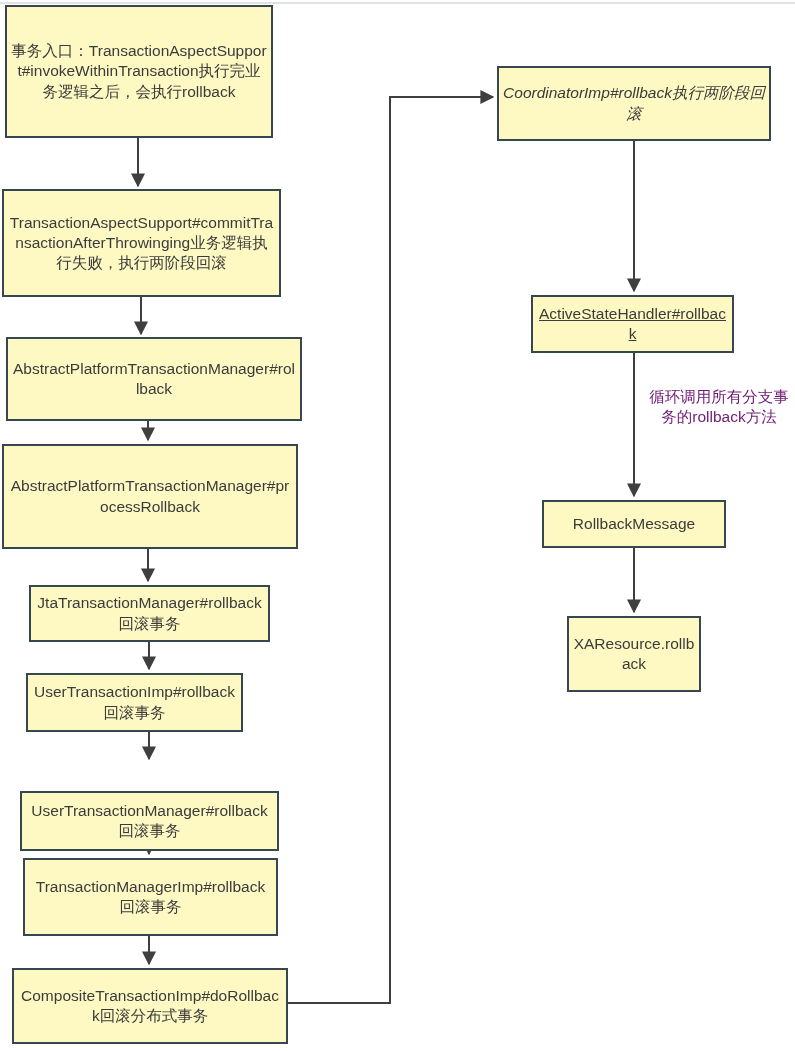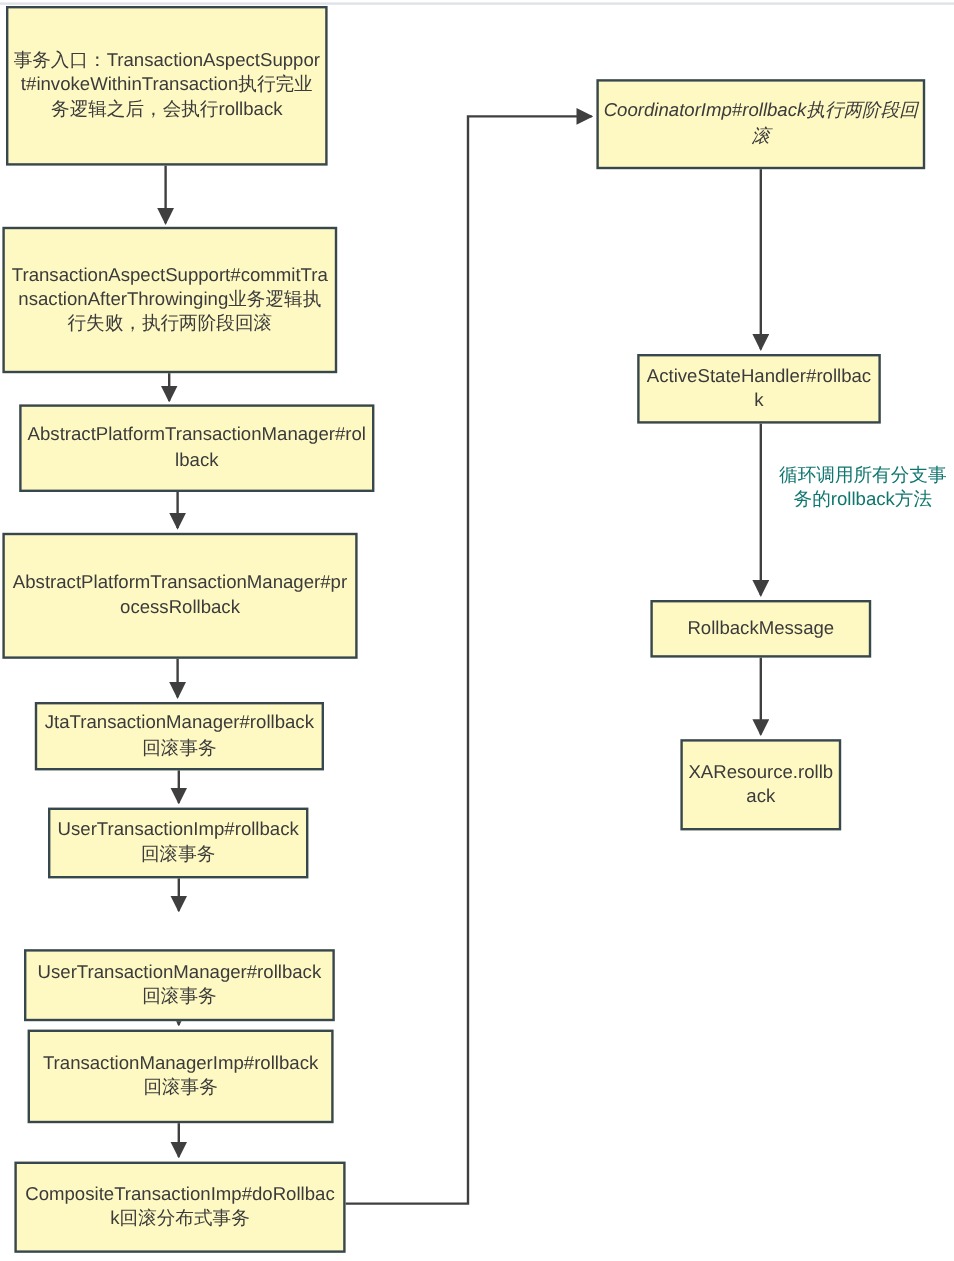--- a/index.html
+++ b/index.html
@@ -52,21 +52,21 @@
     padding: 2px 4px;
     word-break: break-all;
     z-index: 2;
   }
   .node span {
     display: block;
     width: 100%;
   }
   .edge-label {
     position: absolute;
-    color: #0f766e;
+    color: #701a75;
     font-size: 15.5px;
     line-height: 1.32;
     text-align: center;
     z-index: 2;
     background: transparent;
   }
 </style>
 </head>
 <body>
 
@@ -93,57 +93,57 @@
       <path d="M 634 140 L 634 291"></path>
       <path d="M 634 352 L 634 496"></path>
       <path d="M 634 547 L 634 612"></path>
     </g>
   </svg>
 
   <div class="node" style="left:5px; top:5px; width:268px; height:133px;">
     <span>事务入口：TransactionAspectSupport#invokeWithinTransaction执行完业务逻辑之后，会执行rollback</span>
   </div>
 
-  <div class="node" style="left:2px; top:189px; width:279px; height:122px;">
+  <div class="node" style="left:2px; top:189px; width:279px; height:108px;">
     <span>TransactionAspectSupport#commitTransactionAfterThrowinging业务逻辑执行失败，执行两阶段回滚</span>
   </div>
 
-  <div class="node" style="left:16px; top:337px; width:296px; height:73px;">
+  <div class="node" style="left:6px; top:337px; width:296px; height:84px;">
     <span>AbstractPlatformTransactionManager#rollback</span>
   </div>
 
   <div class="node" style="left:29px; top:585px; width:241px; height:57px;">
     <span>JtaTransactionManager#rollback回滚事务</span>
   </div>
 
   <div class="node" style="left:2px; top:444px; width:296px; height:105px;">
     <span>AbstractPlatformTransactionManager#processRollback</span>
   </div>
 
-  <div class="node" style="left:40px; top:673px; width:217px; height:59px;">
+  <div class="node" style="left:26px; top:673px; width:217px; height:59px;">
     <span>UserTransactionImp#rollback回滚事务</span>
   </div>
 
   <div class="node" style="left:20px; top:763px; width:259px; height:60px;margin-top:28px;">
     <span>UserTransactionManager#rollback回滚事务</span>
   </div>
 
   <div class="node" style="left:23px; top:858px; width:255px; height:78px;">
     <span>TransactionManagerImp#rollback回滚事务</span>
   </div>
 
   <div class="node" style="left:12px; top:968px; width:276px; height:76px;">
     <span>CompositeTransactionImp#doRollback回滚分布式事务</span>
   </div>
 
   <div class="node" style="left:497px; top:66px; width:274px; height:75px;font-style:italic;">
     <span>CoordinatorImp#rollback执行两阶段回滚</span>
   </div>
 
-  <div class="node" style="left:531px; top:295px; width:203px; height:58px;">
+  <div class="node" style="left:531px; top:295px; width:203px; height:58px;text-decoration:underline;">
     <span>ActiveStateHandler#rollback</span>
   </div>
 
   <div class="node" style="left:542px; top:500px; width:184px; height:48px;">
     <span>RollbackMessage</span>
   </div>
 
   <div class="node" style="left:567px; top:616px; width:134px; height:76px;">
     <span>XAResource.rollback</span>
   </div>

